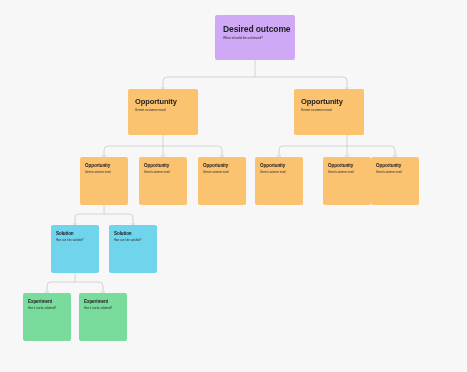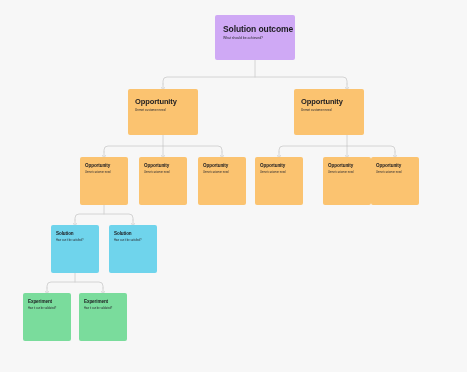--- a/index.html
+++ b/index.html
@@ -141,21 +141,21 @@
       <path d="M133,220 L133,225" marker-end="url(#arw)"></path>
 
       <path d="M75,273 L75,282"></path>
       <path d="M47,288 L47,286 Q47,282 51,282 L99,282 Q103,282 103,286 L103,288"></path>
       <path d="M47,288 L47,293" marker-end="url(#arw)"></path>
       <path d="M103,288 L103,293" marker-end="url(#arw)"></path>
     </g>
   </svg>
 
   <div class="node n-root" style="left:215px; top:15px; width:80px; height:45px;">
-    <div class="title">Solution outcome</div>
+    <div class="title">Desired outcome</div>
     <div class="sub">What should be achieved?</div>
   </div>
 
   <div class="node n-opp-lg" style="left:128px; top:89px; width:70px; height:46px;">
     <div class="title">Opportunity</div>
     <div class="sub">Unmet customer need</div>
   </div>
 
   <div class="node n-opp-lg" style="left:294px; top:89px; width:70px; height:46px;">
     <div class="title">Opportunity</div>

